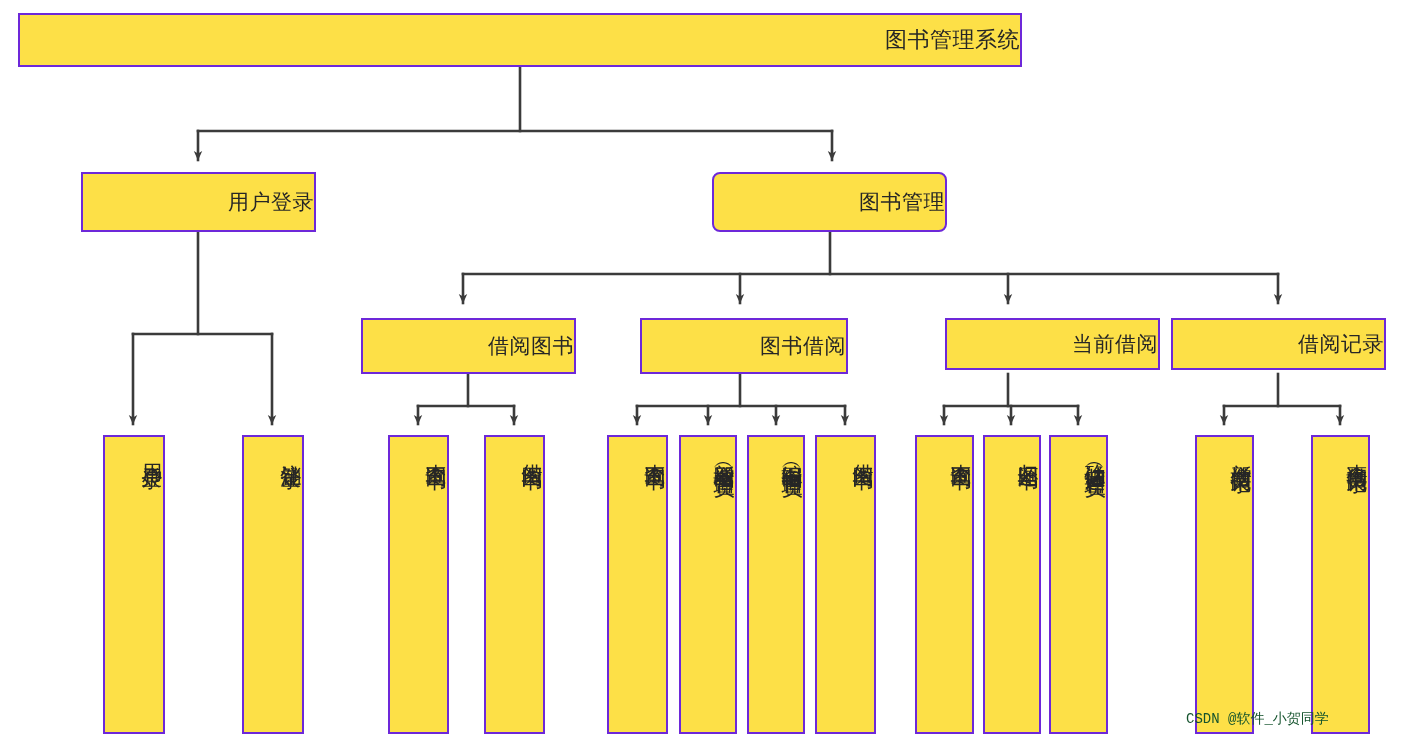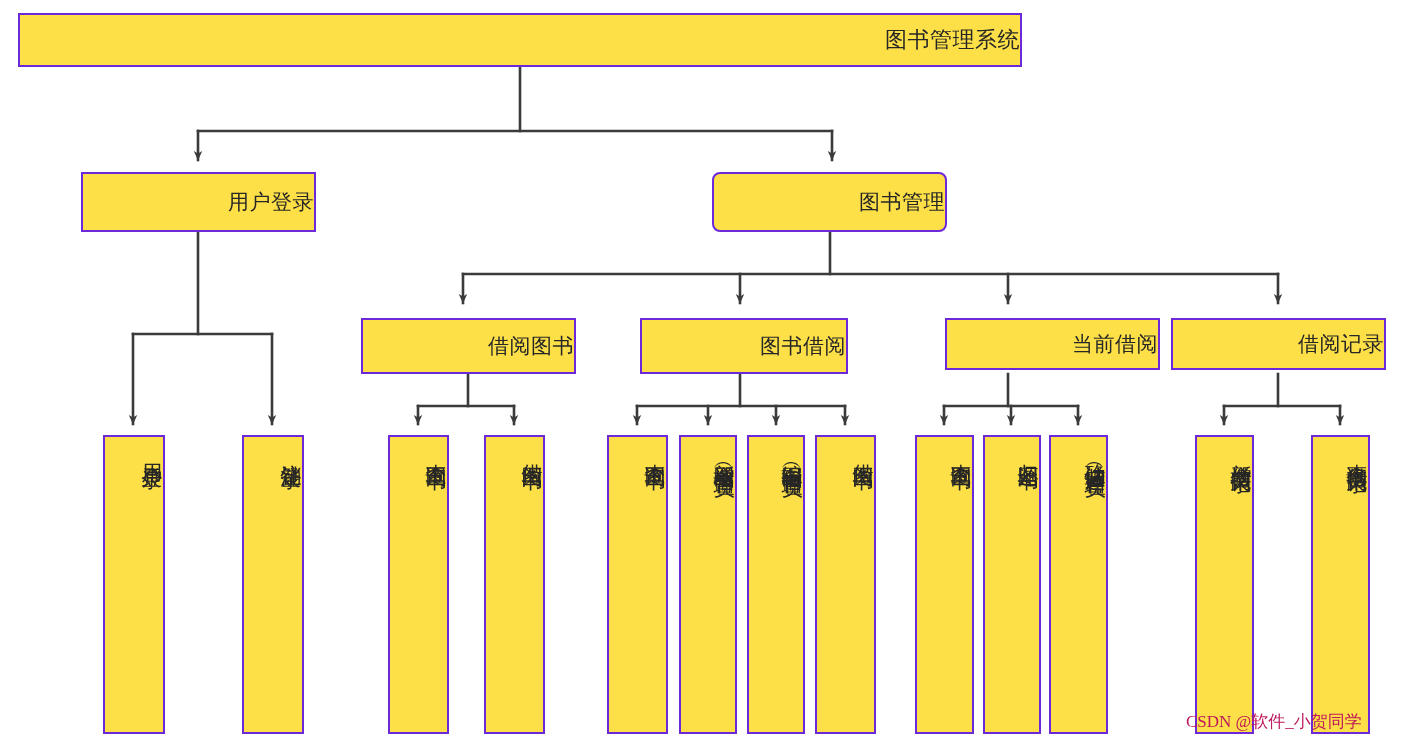--- a/index.html
+++ b/index.html
@@ -57,25 +57,25 @@
     font-size: 21px;
     line-height: 1.05;
     letter-spacing: 2px;
     white-space: nowrap;
   }
   .node.root .label { font-size: 22px; }
   .watermark {
     position: absolute;
     left: 1186px;
     top: 710px;
-    font-size: 17px;
-    color: #be185d;
+    font-size: 14px;
+    color: #14532d;
     white-space: nowrap;
     z-index: 5;
-    font-family: Liberation Serif, serif;
+    font-family: Liberation Mono, monospace;
   }
 </style>
 </head>
 <body>
 
 <div id="diagram-root">
 
   <svg id="edges" viewBox="0 0 1405 747" xmlns="http://www.w3.org/2000/svg">
     <defs>
       <marker id="arrow" markerWidth="11" markerHeight="11" refX="9.6" refY="4.6" orient="auto" markerUnits="userSpaceOnUse">

